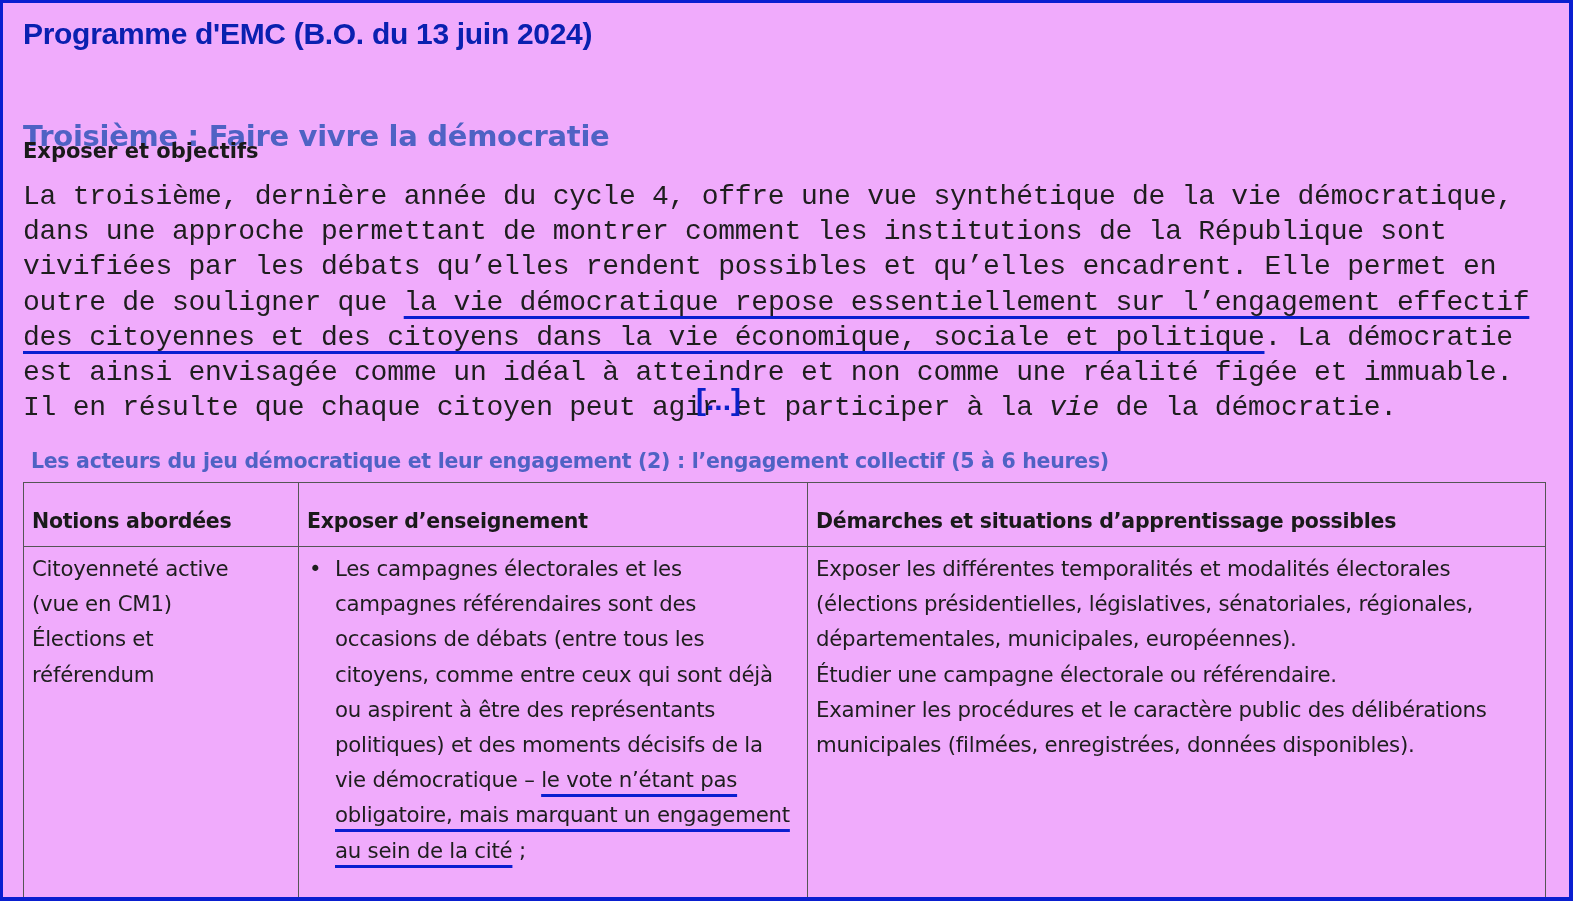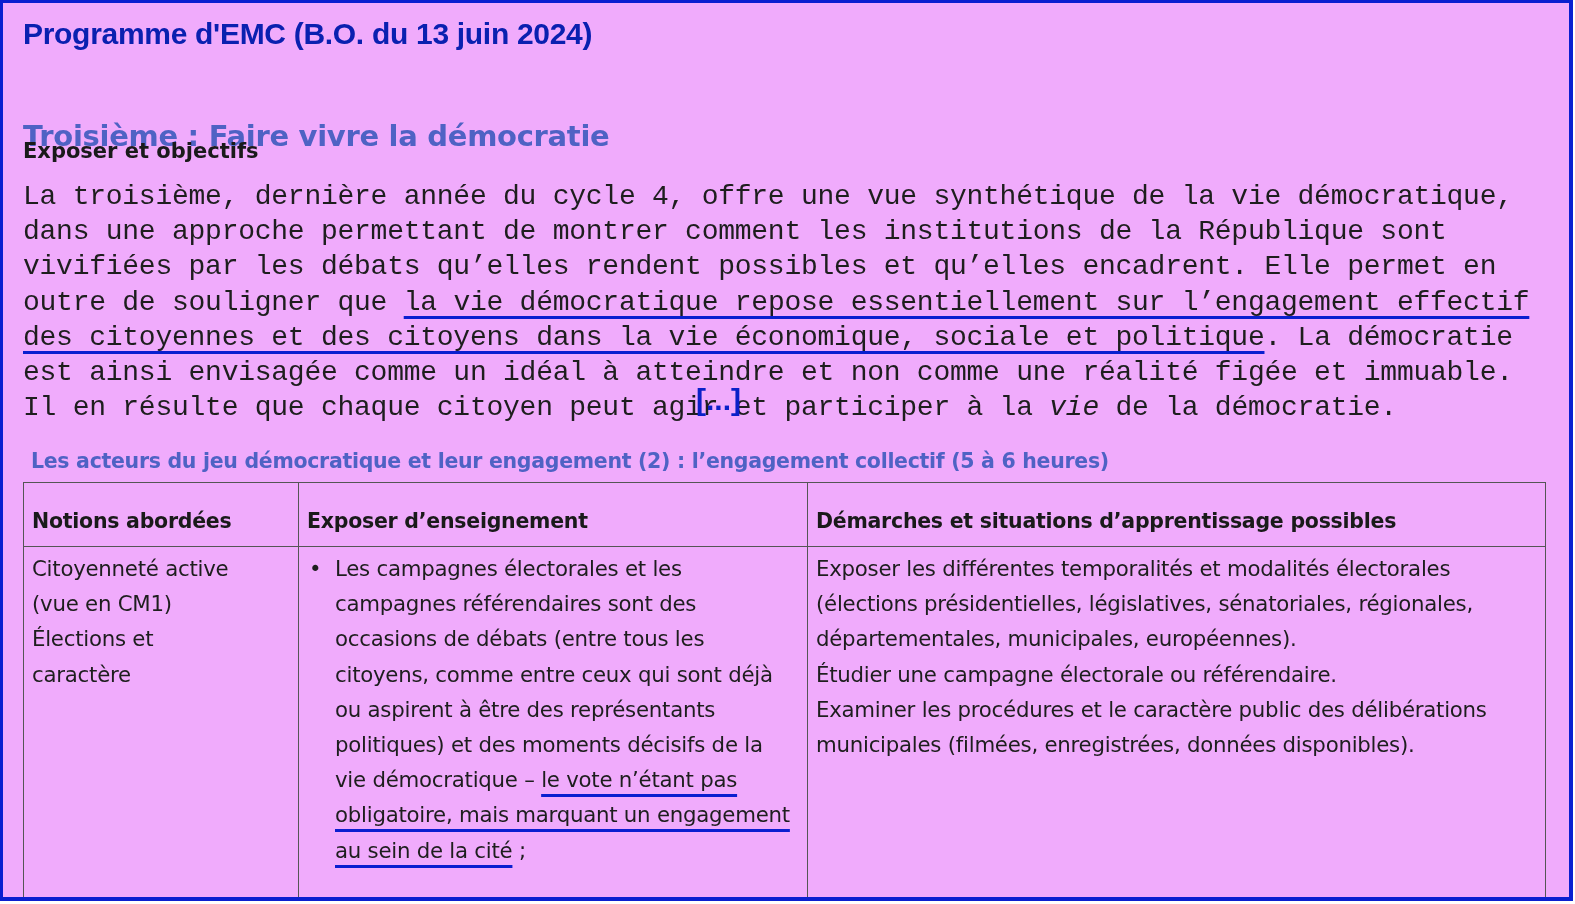--- a/index.html
+++ b/index.html
@@ -116,21 +116,21 @@
           <th class="c2">Exposer d’enseignement</th>
           <th>Démarches et situations d’apprentissage possibles</th>
         </tr>
       </thead>
       <tbody>
         <tr>
           <td class="c1">
             <span class="cell-line">Citoyenneté active</span>
             <span class="cell-line">(vue en CM1)</span>
             <span class="cell-line">Élections et</span>
-            <span class="cell-line">caractère</span>
+            <span class="cell-line">référendum</span>
           </td>
           <td class="c2">
             <div class="bullet-row">
               <span class="bullet">•</span>
               <span><span>Les campagnes électorales et les campagnes référendaires sont des occasions de débats (entre tous les citoyens, comme entre ceux qui sont déjà ou aspirent à être des représentants politiques) et des moments décisifs de la vie démocratique – </span><span class="ul2">le vote n’étant pas obligatoire, mais marquant un engagement au sein de la cité</span><span> ;</span></span>
             </div>
           </td>
           <td>
             <span class="cell-line">Exposer les différentes temporalités et modalités électorales (élections présidentielles, législatives, sénatoriales, régionales, départementales, municipales, européennes).</span>
             <span class="cell-line">Étudier une campagne électorale ou référendaire.</span>

